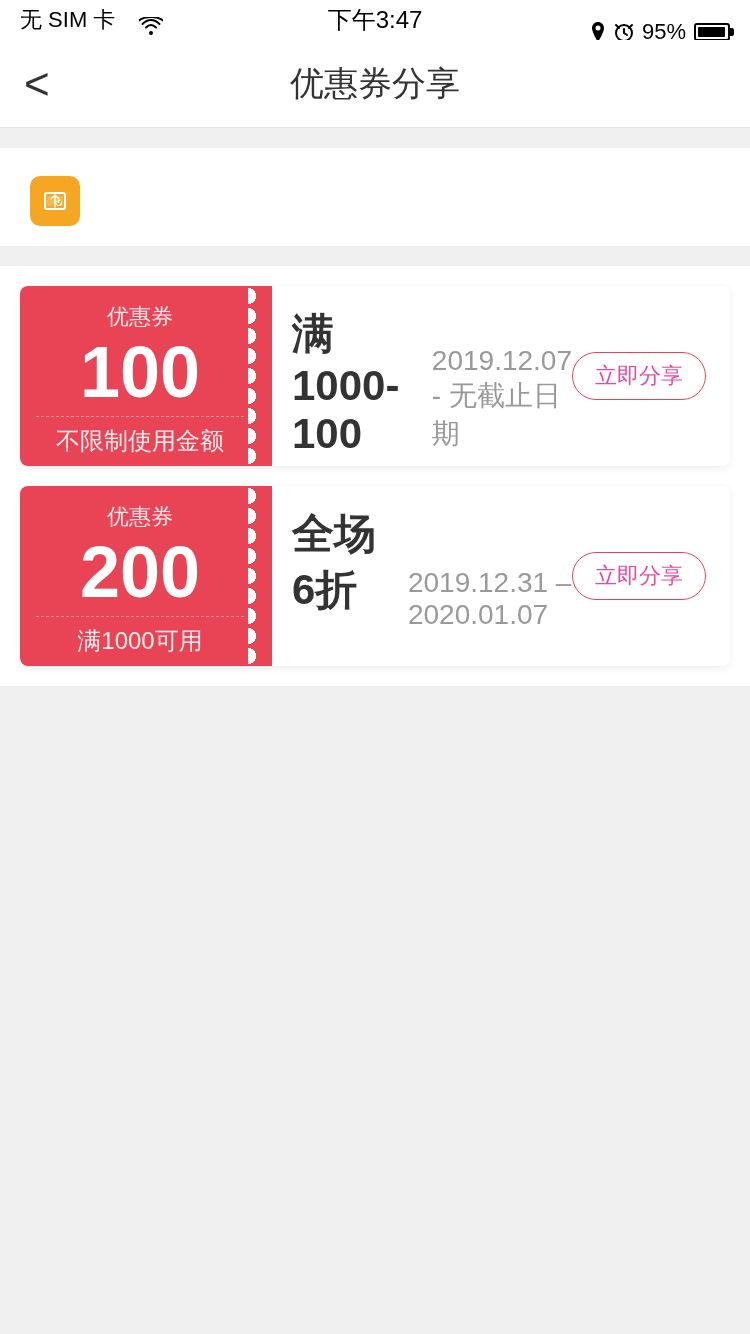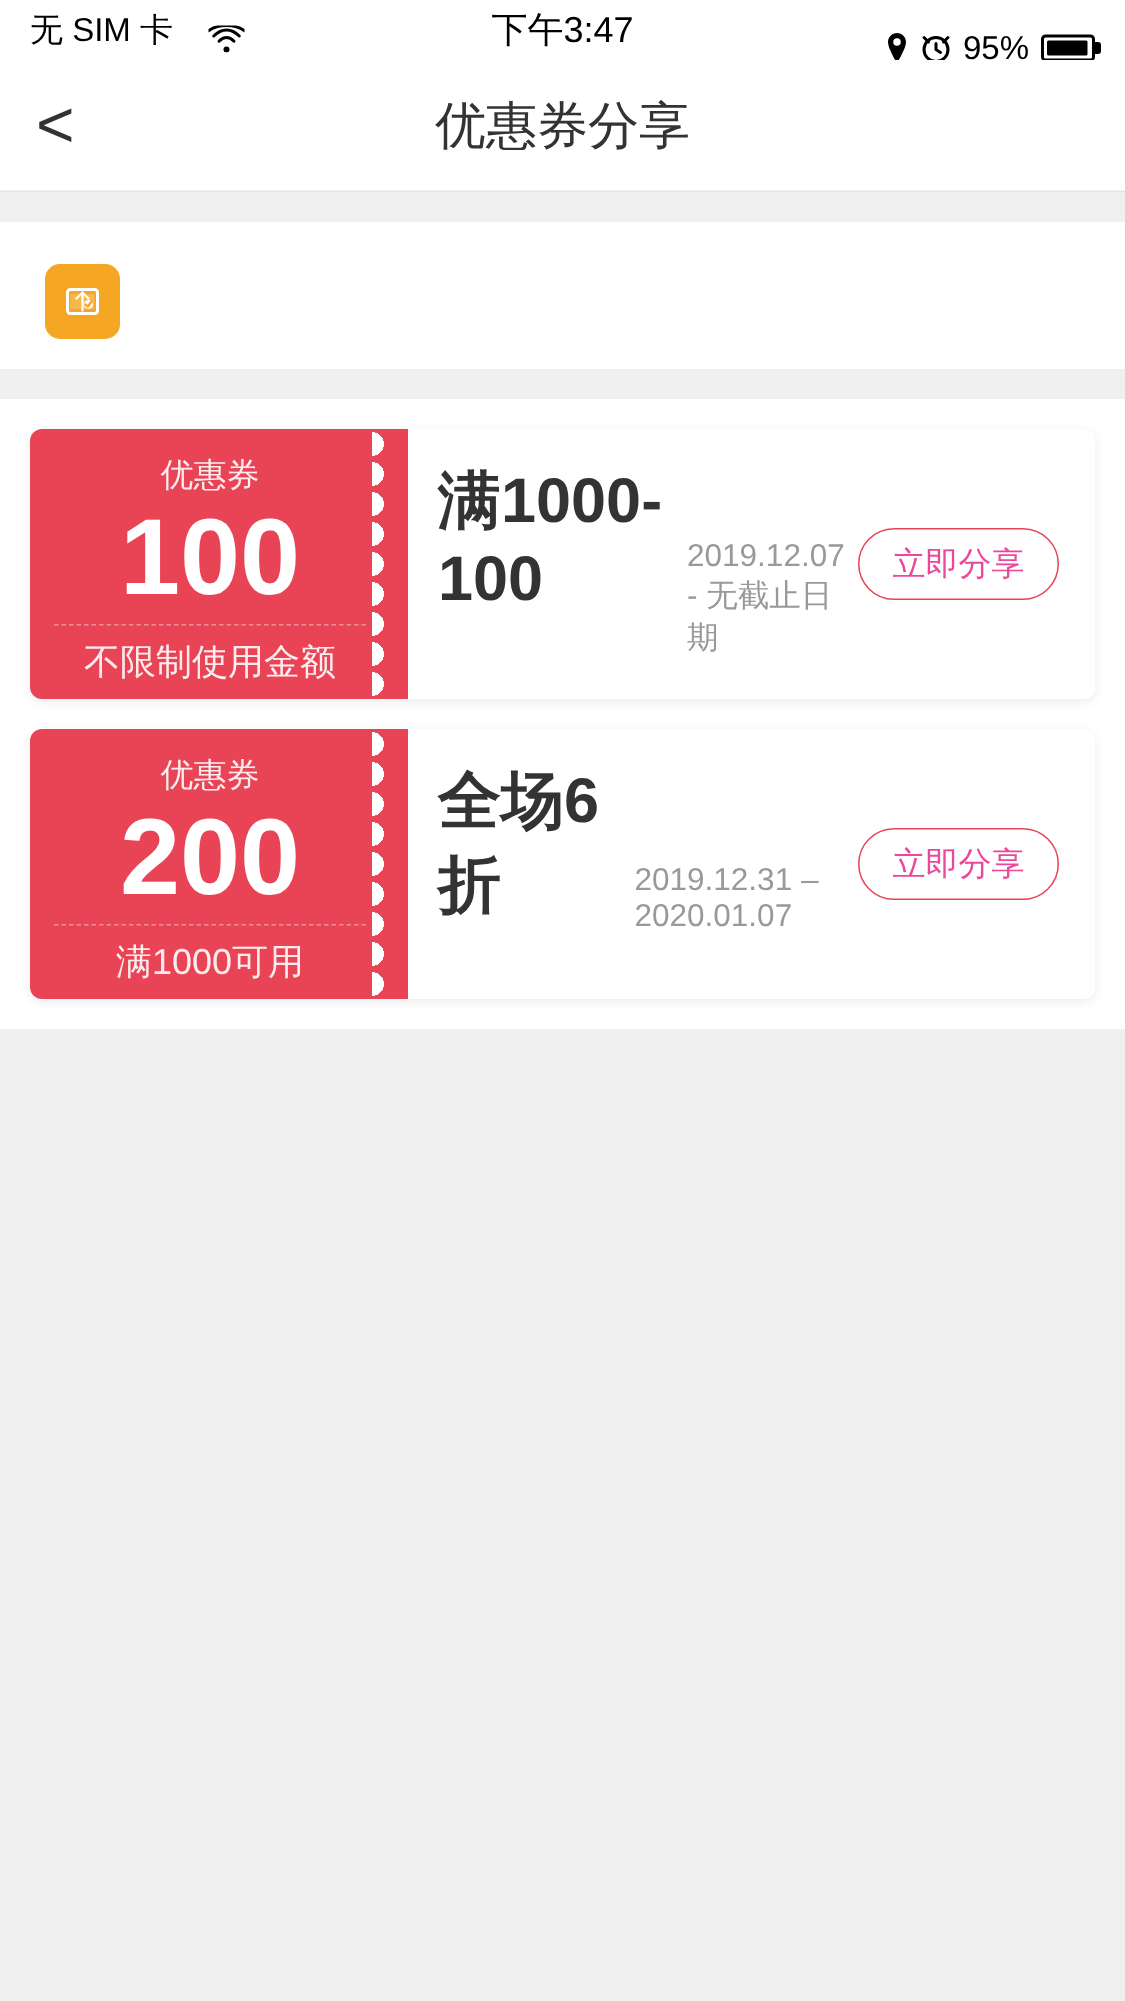--- a/index.html
+++ b/index.html
@@ -222,21 +222,21 @@
       font-size: 42px;
       font-weight: 600;
       color: #333;
     }
     .coupon-footer {
       display: flex;
       align-items: center;
       justify-content: space-between;
     }
     .coupon-date {
-      font-size: 21px;
+      font-size: 28px;
       color: #999;
       margin-top: 45px;
     }
     .share-btn {
       border: 1.5px solid #e84455;
       border-radius: 24px;
       padding: 8px 22px;
       font-size: 22px;
       color: #ec4899;
       background: transparent;

